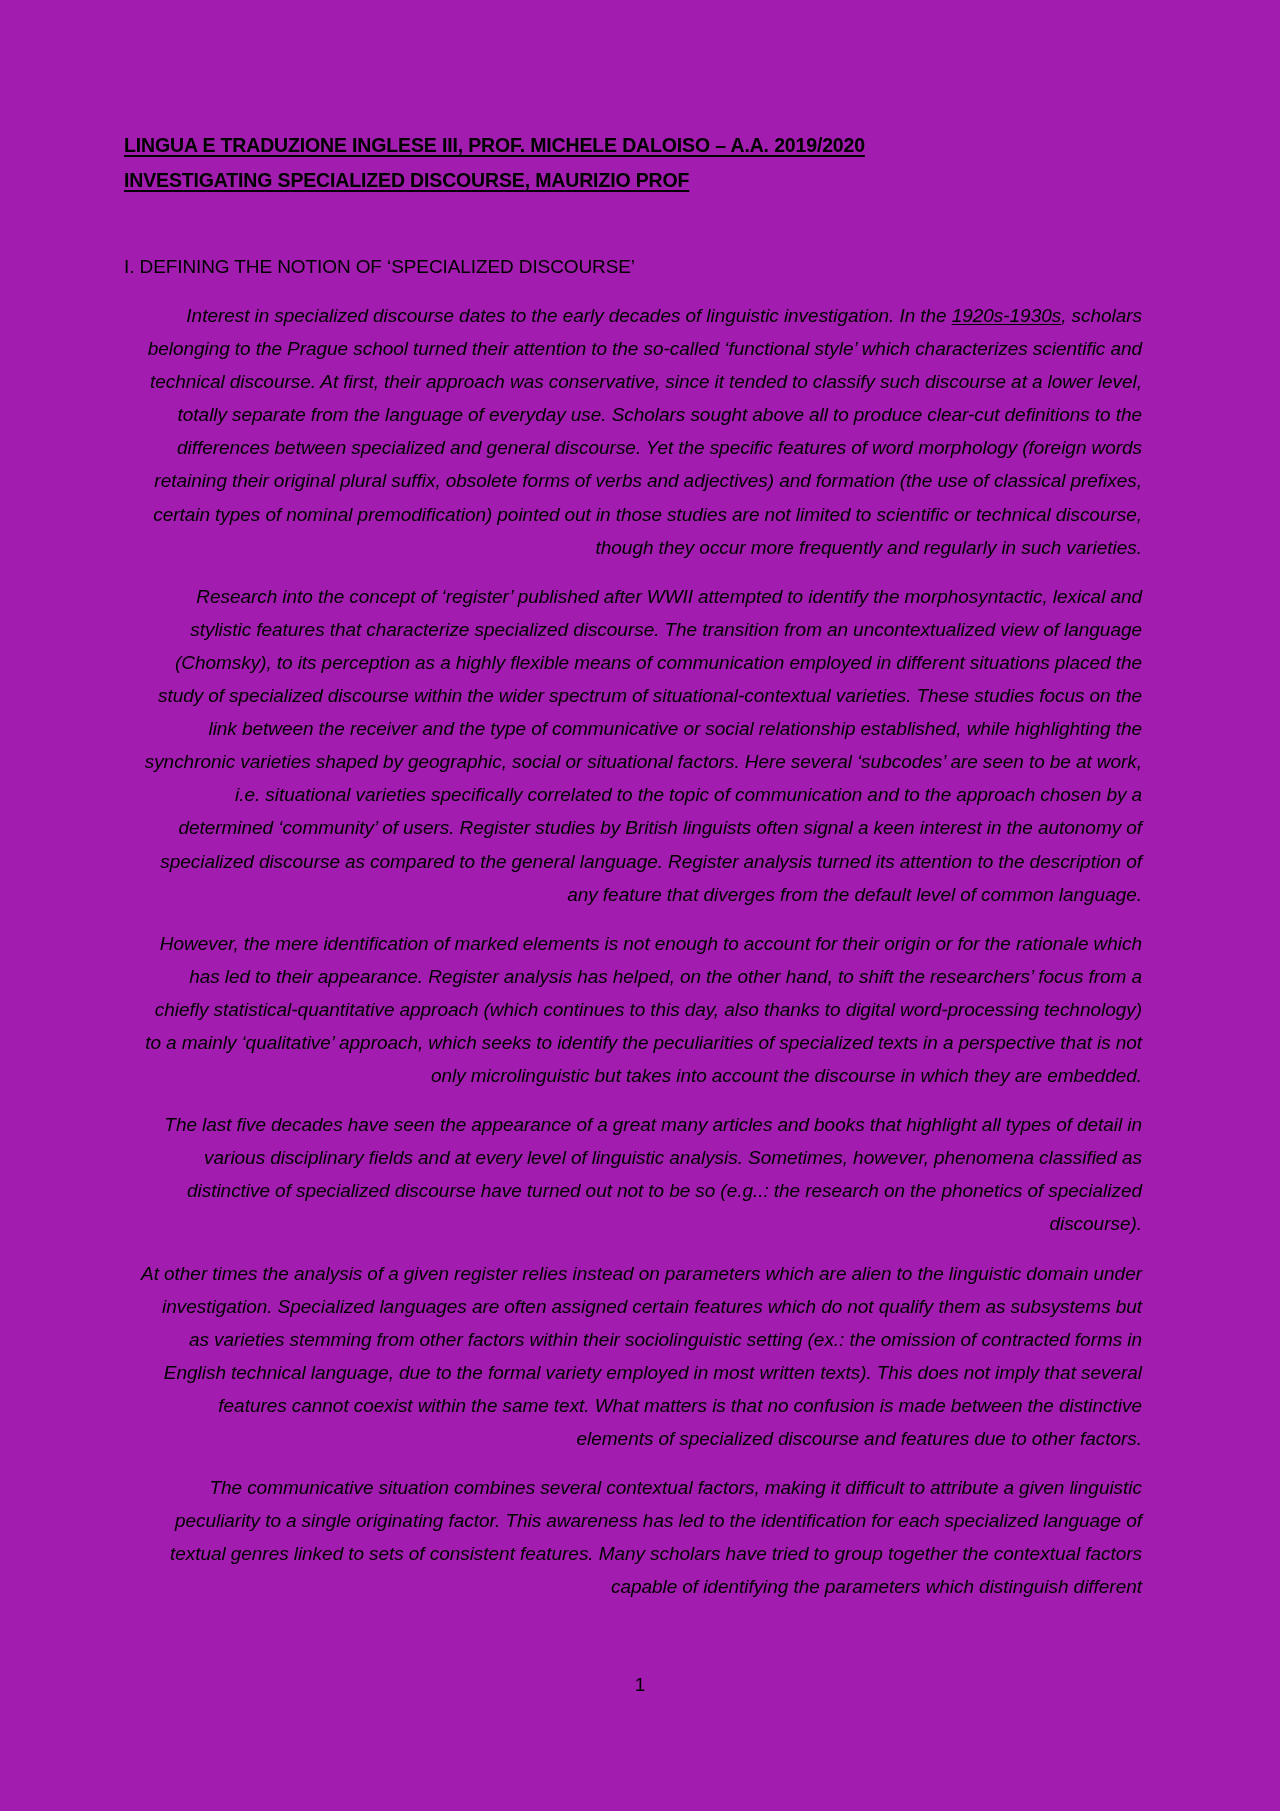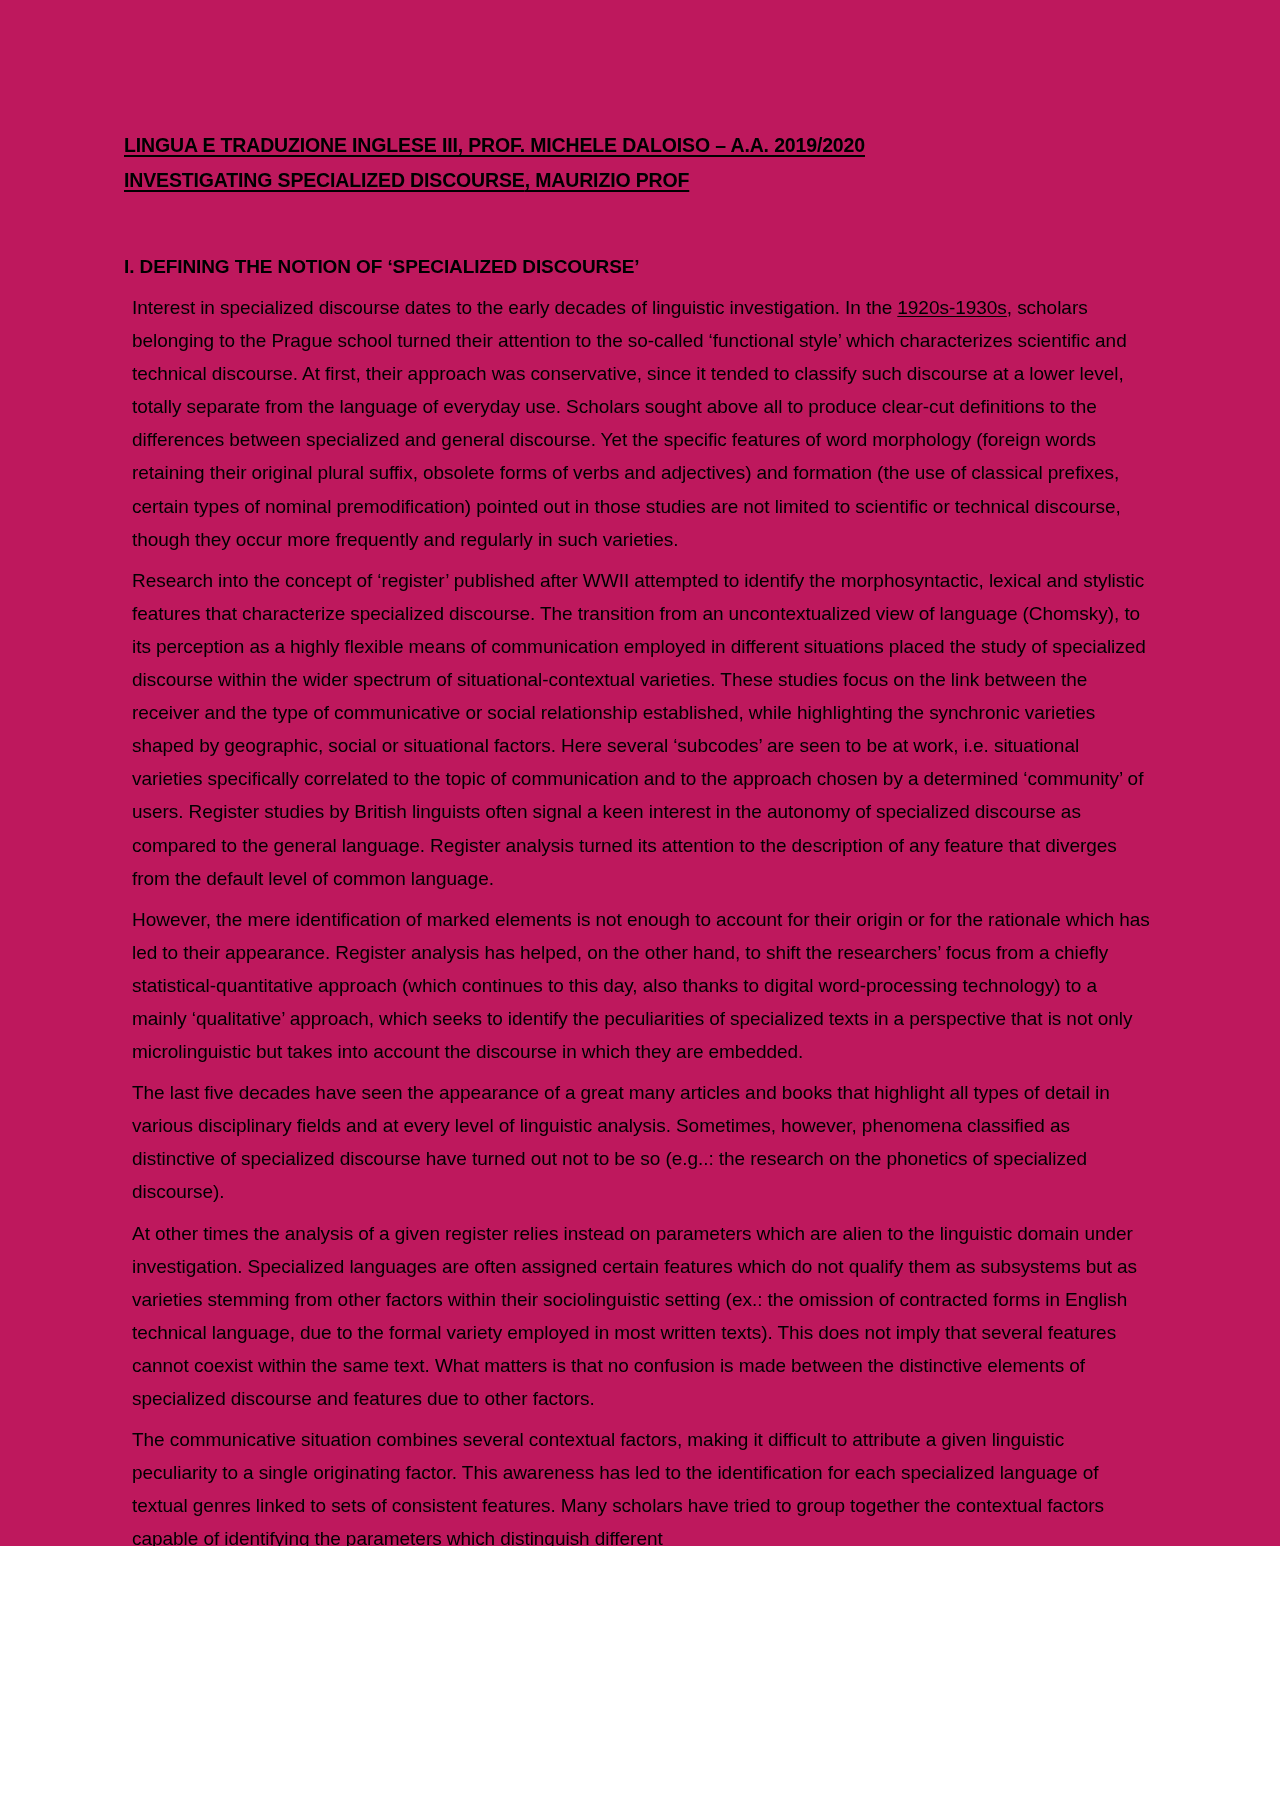--- a/index.html
+++ b/index.html
@@ -9,23 +9,23 @@
     background: #ffffff;
   }
   body {
     font-family: "Liberation Sans", "DejaVu Sans", sans-serif;
     color: #000000;
     -webkit-font-smoothing: antialiased;
   }
   .page {
     position: relative;
     width: 1280px;
-    height: 1546px;
+    height: 1811px;
     margin: 0 auto;
-    background: #be185d;
+    background: #a21caf;
     overflow: hidden;
     box-sizing: border-box;
   }
   .content {
     position: absolute;
     left: 124px;
     top: 128px;
     width: 1034px;
   }
   
@@ -44,37 +44,38 @@
   .doc-title-line2 {
     margin-top: 1px;
   }
   .doc-title-line2 .it {
     margin-top: 40px;
   }
   
   .section-heading {
     font-size: 19px;
     line-height: 33px;
-    font-weight: bold;
+    font-weight: normal;
     letter-spacing: -0.1px;
     margin-top: 53px;
   }
   
   .body-text {
     font-size: 19px;
     line-height: 33.1px;
     font-weight: normal;
     letter-spacing: -0.03px;
     word-spacing: -0.2px;
     text-align: left;
   }
   .body-text p {
-    margin: 8px;
+    margin: 16px;
     padding: 0;
-    text-align: left;
+    text-align: right;
+    font-style: italic;
   }
   .body-text .ul {
     text-decoration: underline;
     text-underline-offset: 2px;
     text-decoration-thickness: 1.2px;
   }
   
   .page-number {
     position: absolute;
     left: 0;

